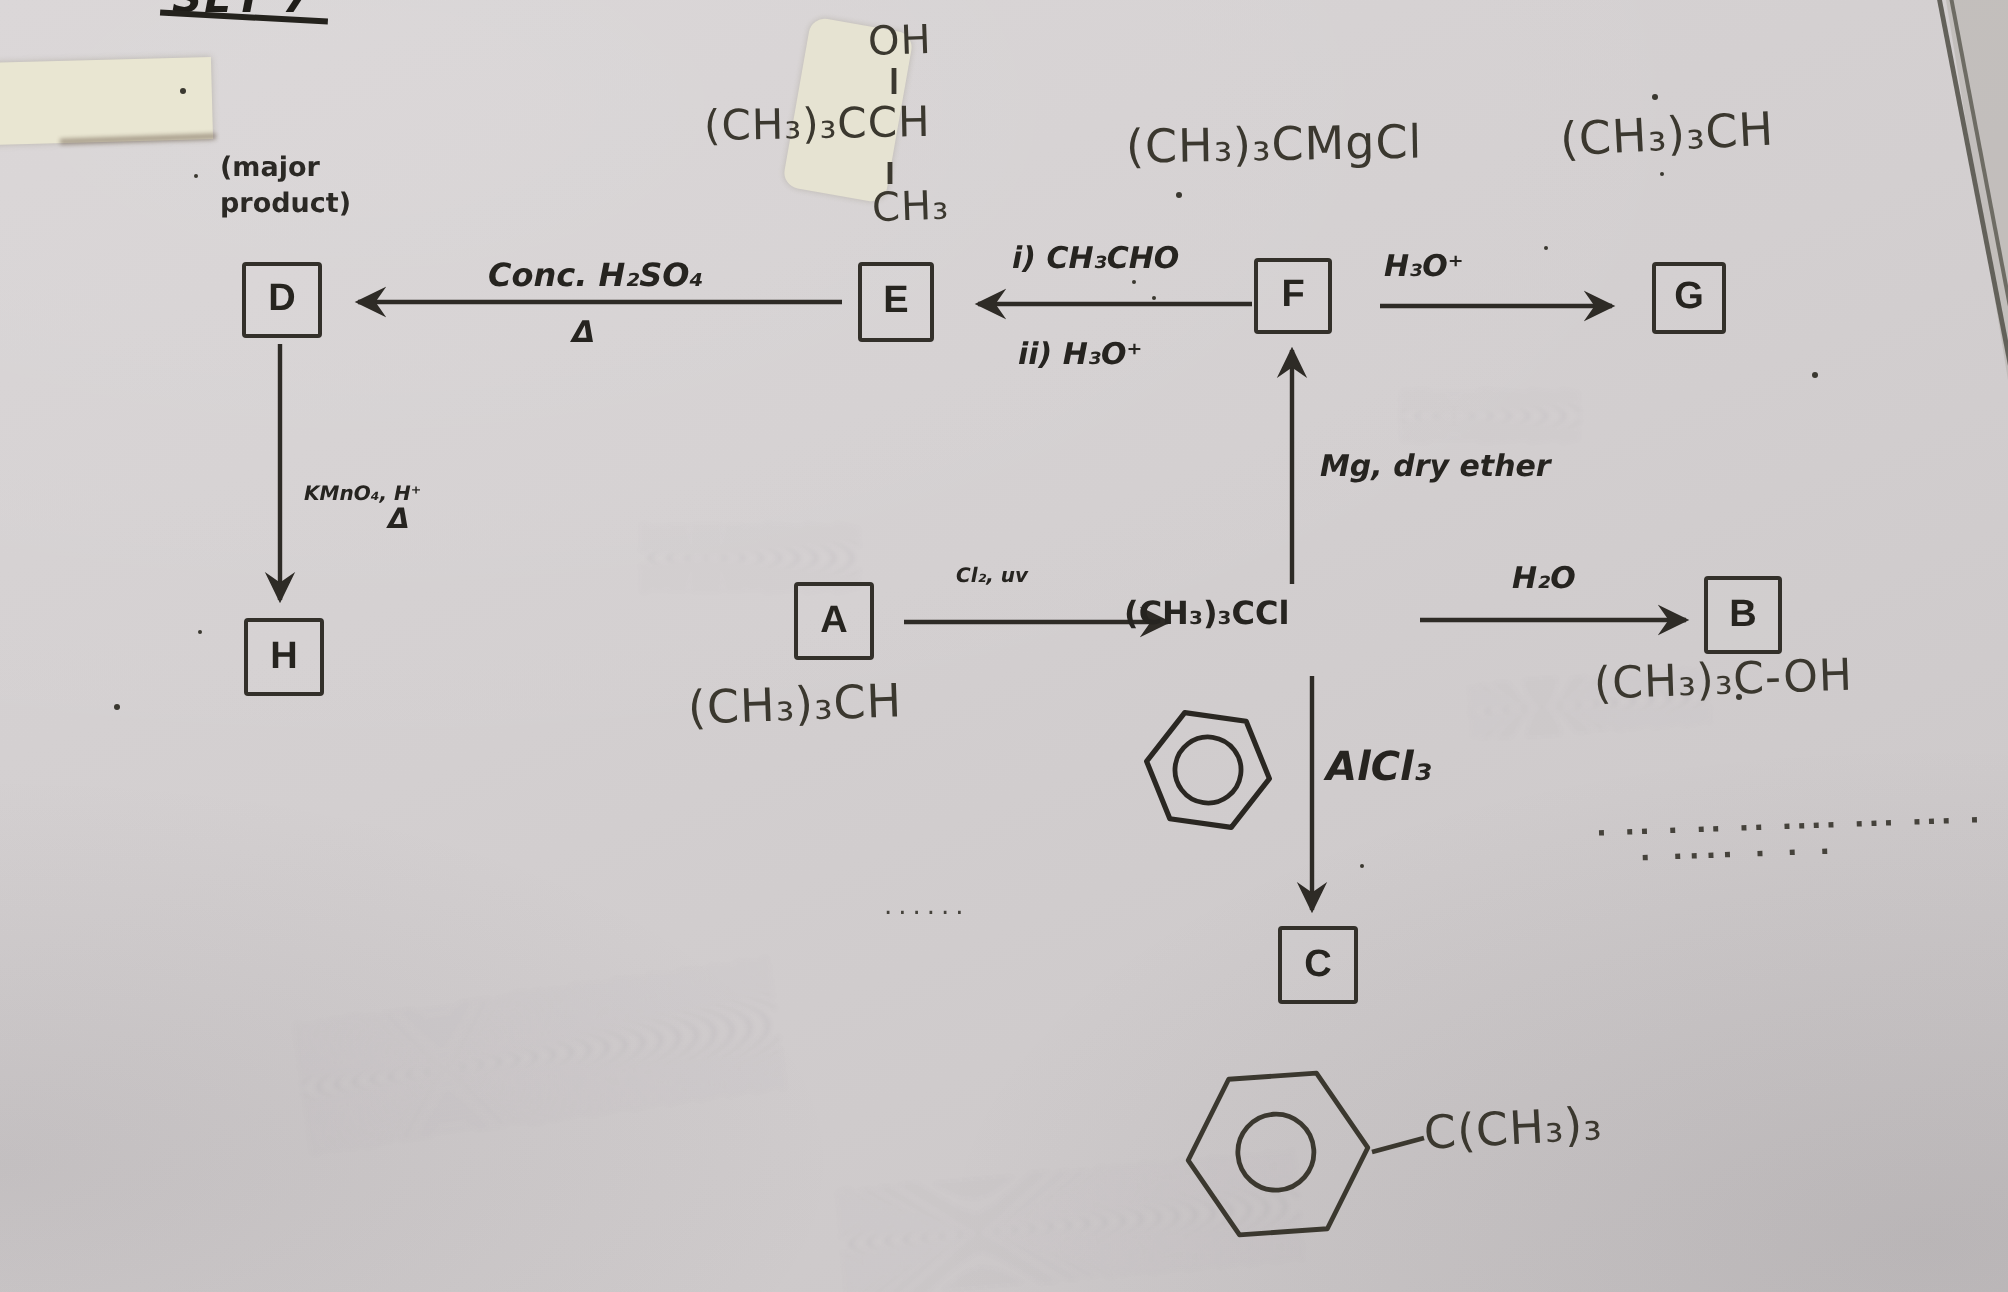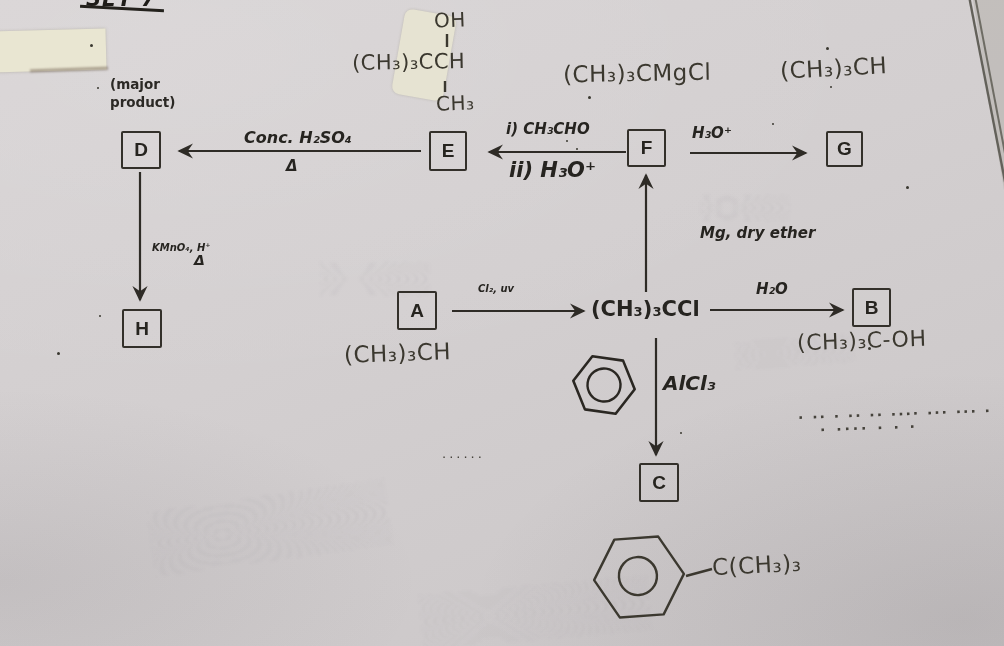--- a/index.html
+++ b/index.html
@@ -115,30 +115,30 @@
   <div class="box" style="left:627px;top:129px;width:35px;height:34px;">F</div>
   <div class="box" style="left:826px;top:131px;width:33px;height:32px;">G</div>
   <div class="box" style="left:122px;top:309px;width:36px;height:35px;">H</div>
   <div class="box" style="left:397px;top:291px;width:36px;height:35px;">A</div>
   <div class="box" style="left:852px;top:288px;width:35px;height:35px;">B</div>
   <div class="box" style="left:639px;top:463px;width:36px;height:35px;">C</div>
 
   <div class="abs printed" style="left:244px;top:128px;font-size:16px;">Conc. H₂SO₄</div>
   <div class="abs printed" style="left:286px;top:157px;font-size:15px;">Δ</div>
   <div class="abs printed" style="left:506px;top:120px;font-size:15px;">i) CH₃CHO</div>
-  <div class="abs printed" style="left:509px;top:158px;font-size:21px;">ii) H₃O⁺</div>
+  <div class="abs printed" style="left:509px;top:168px;font-size:15px;">ii) H₃O⁺</div>
   <div class="abs printed" style="left:692px;top:124px;font-size:15px;">H₃O⁺</div>
   <div class="abs printed" style="left:152px;top:242px;font-size:10px;">KMnO₄, H⁺</div>
   <div class="abs printed" style="left:194px;top:252px;font-size:14px;">Δ</div>
   <div class="abs printed" style="left:478px;top:283px;font-size:10px;">Cl₂, uv</div>
-  <div class="abs printed" style="left:660px;top:224px;font-size:15px;margin-left:40px;">Mg, dry ether</div>
+  <div class="abs printed" style="left:660px;top:224px;font-size:15px;">Mg, dry ether</div>
   <div class="abs printed" style="left:756px;top:280px;font-size:15px;">H₂O</div>
   <div class="abs printed" style="left:663px;top:371px;font-size:20px;">AlCl₃</div>
 
-  <div class="abs printed-u" style="left:591px;top:297px;font-size:21px;">(CH₃)₃CCl</div>
+  <div class="abs printed-u" style="left:562px;top:297px;font-size:16px;">(CH₃)₃CCl</div>
 
   <div class="abs hand" style="left:434px;top:8px;font-size:20px;transform:rotate(-2deg);">OH</div>
   <div class="abs hand" style="left:352px;top:50px;font-size:21px;transform:rotate(-1deg);">(CH₃)₃CCH</div>
   <div class="abs hand" style="left:436px;top:91px;font-size:20px;transform:rotate(-2deg);">CH₃</div>
 
   <div class="abs hand" style="left:563px;top:60px;font-size:23px;transform:rotate(-1deg);">(CH₃)₃CMgCl</div>
   <div class="abs hand" style="left:780px;top:55px;font-size:23px;transform:rotate(-3deg);">(CH₃)₃CH</div>
   <div class="abs hand" style="left:344px;top:340px;font-size:23px;transform:rotate(-2deg);">(CH₃)₃CH</div>
   <div class="abs hand" style="left:797px;top:328px;font-size:22px;transform:rotate(-2deg);">(CH₃)₃C-OH</div>
   <div class="abs hand" style="left:712px;top:552px;font-size:23px;transform:rotate(-3deg);">C(CH₃)₃</div>

